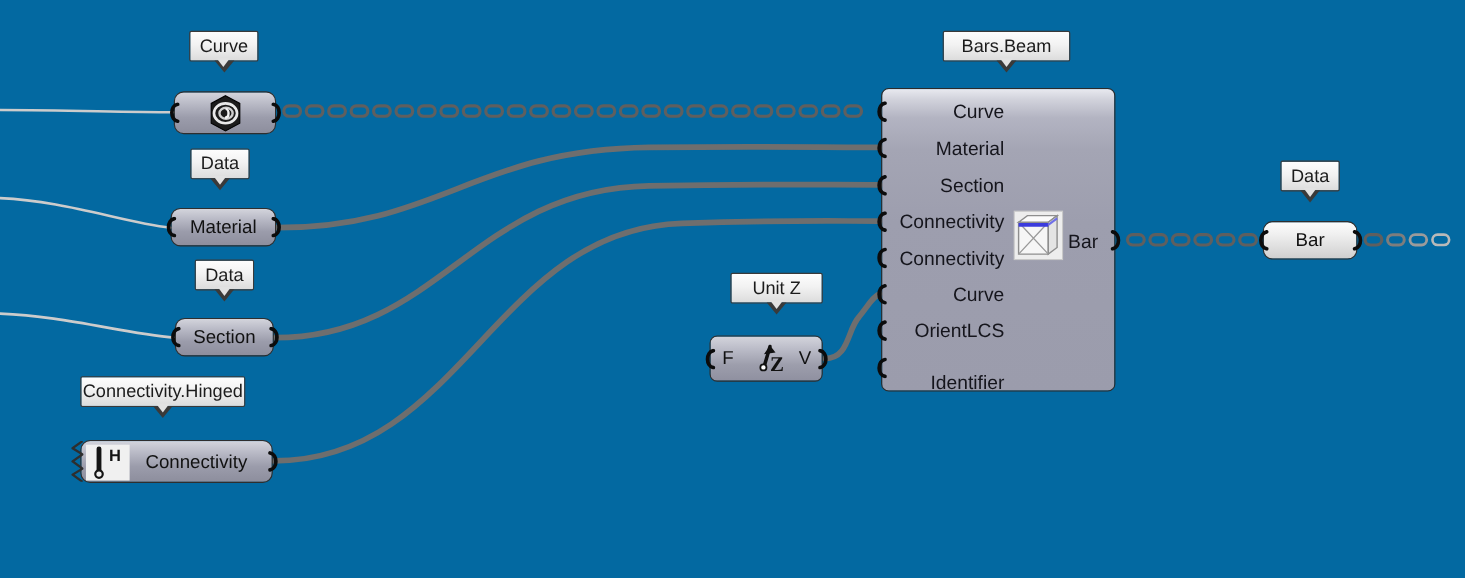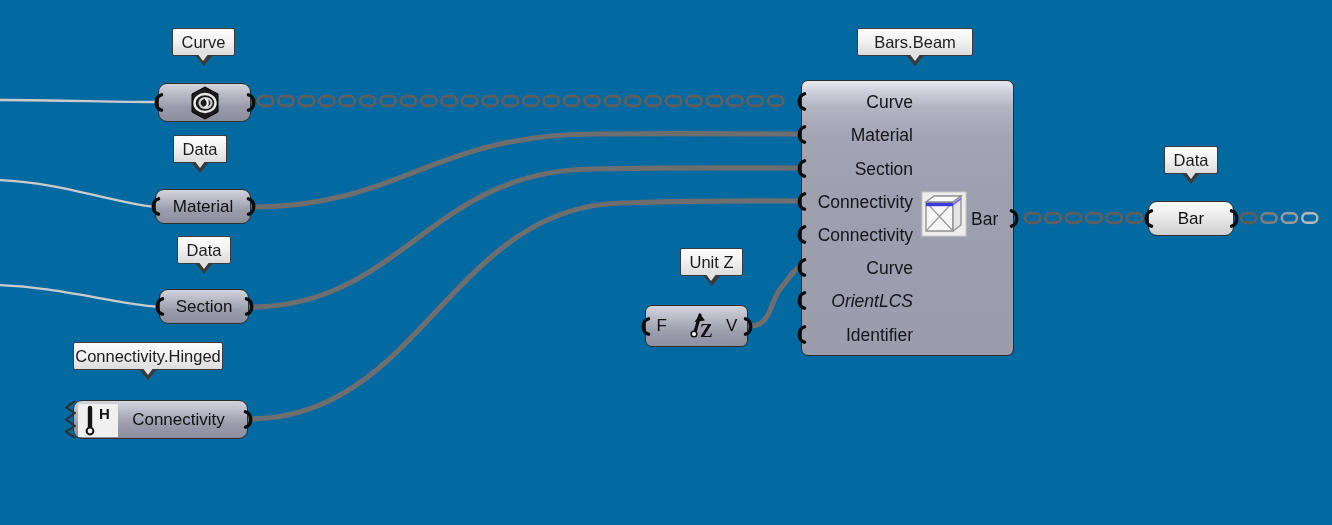--- a/index.html
+++ b/index.html
@@ -221,21 +221,21 @@
       </div>
       <div class="balloon" style="left: 173px; top: 135px; width: 54px;">
         <span>Data</span>
       </div>
       <div class="balloon" style="left: 177px; top: 236px; width: 54px;">
         <span>Data</span>
       </div>
       <div class="balloon" style="left: 73px; top: 342px; width: 150px;">
         <span>Connectivity.Hinged</span>
       </div>
-      <div class="balloon" style="left: 680px; top: 248px; width: 63px;">
+      <div class="balloon" style="left: 664px; top: 248px; width: 84px;">
         <span>Unit Z</span>
       </div>
       <div class="balloon" style="left: 857px; top: 28px; width: 116px;">
         <span>Bars.Beam</span>
       </div>
       <div class="balloon" style="left: 1164px; top: 146px; width: 54px;">
         <span>Data</span>
       </div>
     </div>
 
@@ -285,22 +285,22 @@
   </div>
 
   <div class="component" id="component" style="left: 801px; top: 80px; width: 213px; height: 276px;">
     <div class="comp-inputs" id="comp-input-host">
         <div class="comp-in" style="top: 21px;">Curve</div>
         <div class="comp-in" style="top: 54px;">Material</div>
         <div class="comp-in" style="top: 88px;">Section</div>
         <div class="comp-in" style="top: 121px;">Connectivity</div>
         <div class="comp-in" style="top: 154px;">Connectivity</div>
         <div class="comp-in" style="top: 187px;">Curve</div>
-        <div class="comp-in" style="top: 220px; font-style: italic;">OrientLCS</div>
-        <div class="comp-in" style="top: 254px;">Identifier</div>
+        <div class="comp-in" style="top: 220px;">OrientLCS</div>
+        <div class="comp-in" style="top: 267px;">Identifier</div>
       </div>
     <div class="comp-out" id="comp-output-label" style="left: 169px; top: 128px;">Bar</div>
     <div class="comp-icon" id="comp-icon" style="left: 119px; top: 110px;">
       <svg width="46" height="46" viewBox="0 0 46 46">
         <rect x="1" y="1" width="44" height="44" fill="#ededed" stroke="#c9c9c9" stroke-width="1"></rect>
 
         <path d="M5 11 L32 11 L32 40 L5 40 Z" fill="#f6f6f6" stroke="#8e8e8e" stroke-width="1.3"></path>
 
         <path d="M5 11 L13 5 L40 5 L32 11 Z" fill="#fbfbfb" stroke="#8e8e8e" stroke-width="1.3"></path>
 

